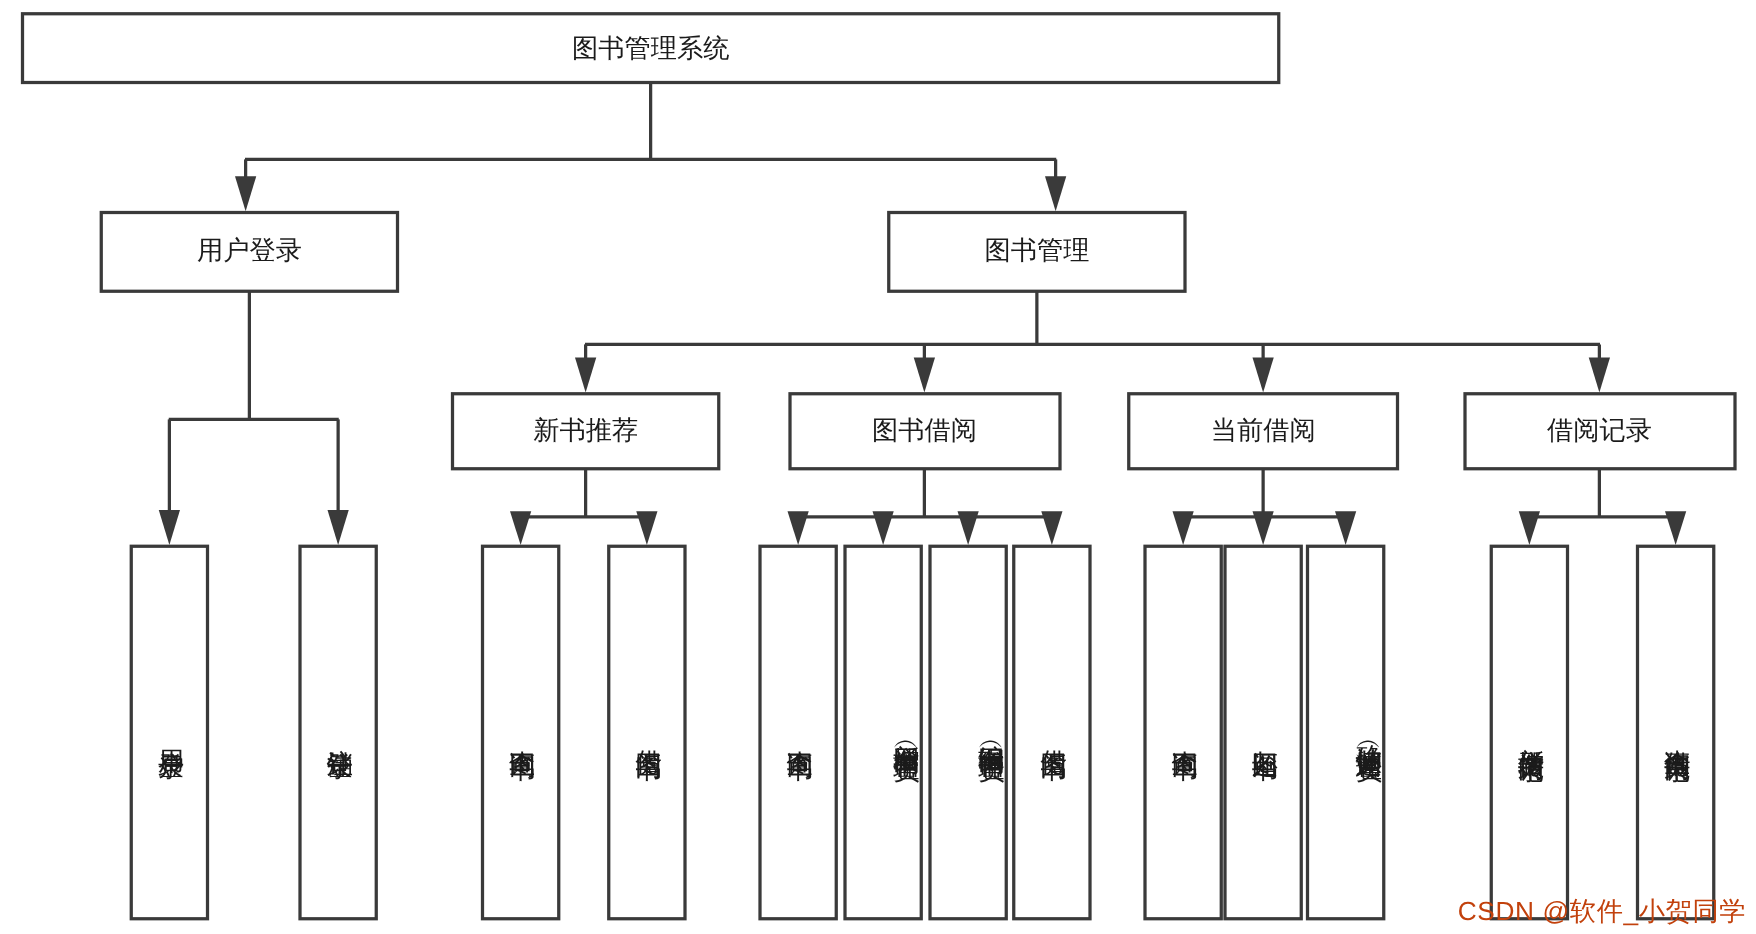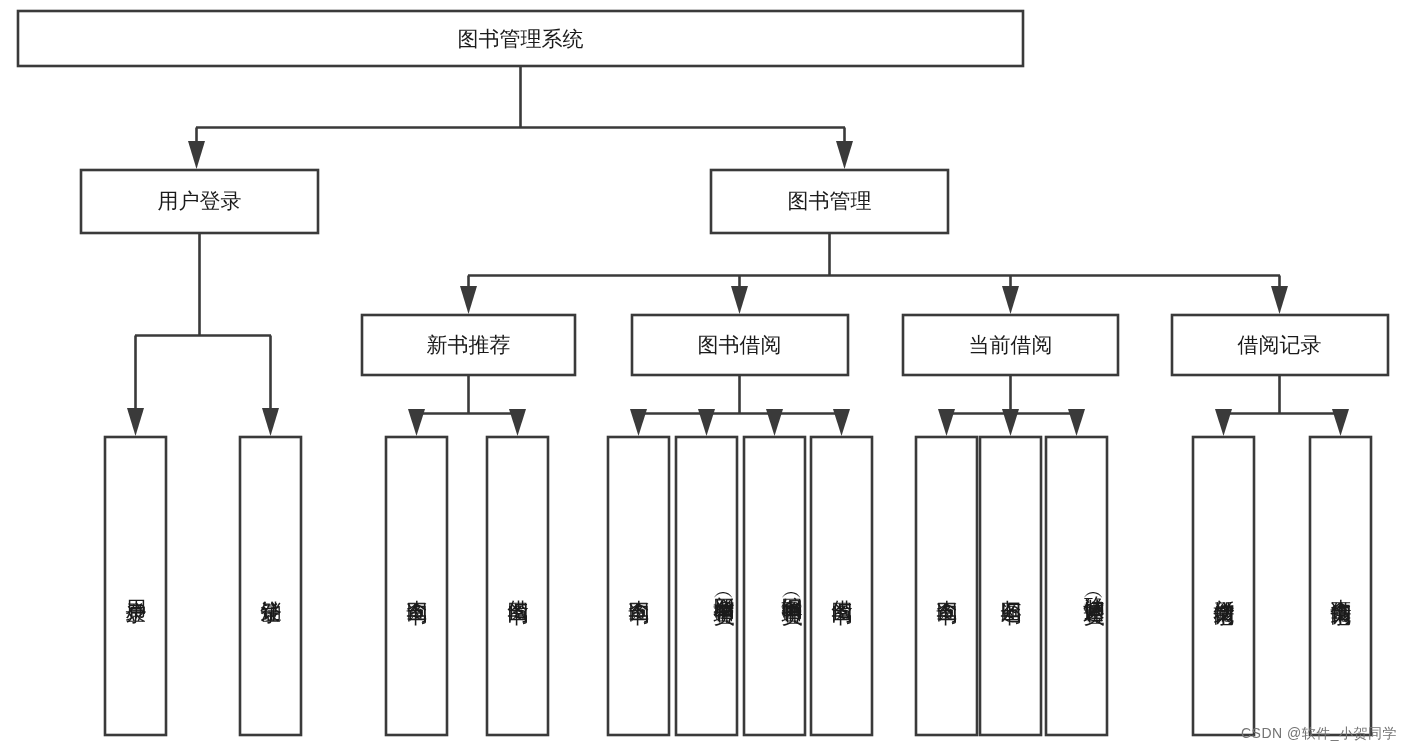--- a/index.html
+++ b/index.html
@@ -61,22 +61,22 @@
     color: #1b1b1b;
     letter-spacing: 1.5px;
     white-space: nowrap;
     pointer-events: none;
   }
   .watermark {
     position: absolute;
     right: 8px;
     bottom: 4px;
     font-family: "Liberation Sans", "DejaVu Sans", sans-serif;
-    font-size: 14px;
-    color: #737373;
+    font-size: 21px;
+    color: #c2410c;
     letter-spacing: 0.5px;
     user-select: none;
   }
 </style>
 </head>
 <body>
 
 <div id="diagram-root">
 
   <svg class="flow" viewBox="0 0 1405 747" xmlns="http://www.w3.org/2000/svg">

